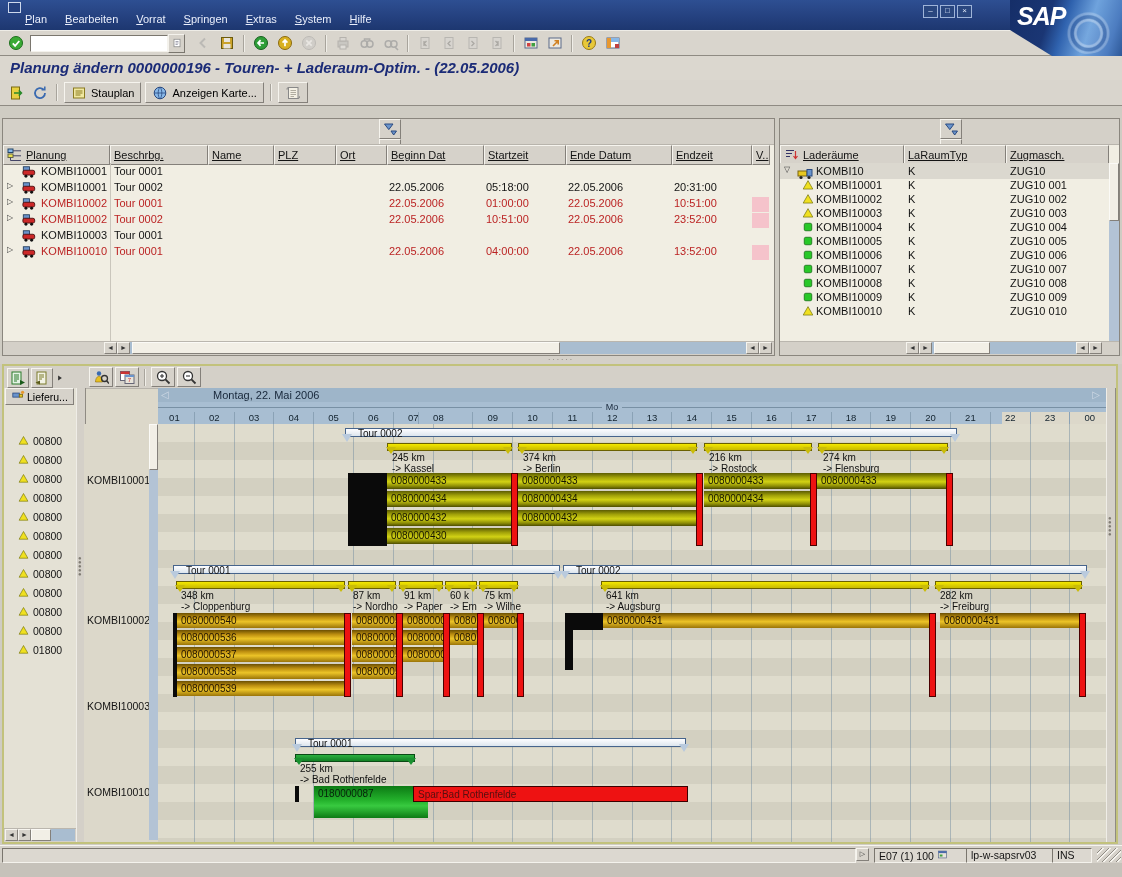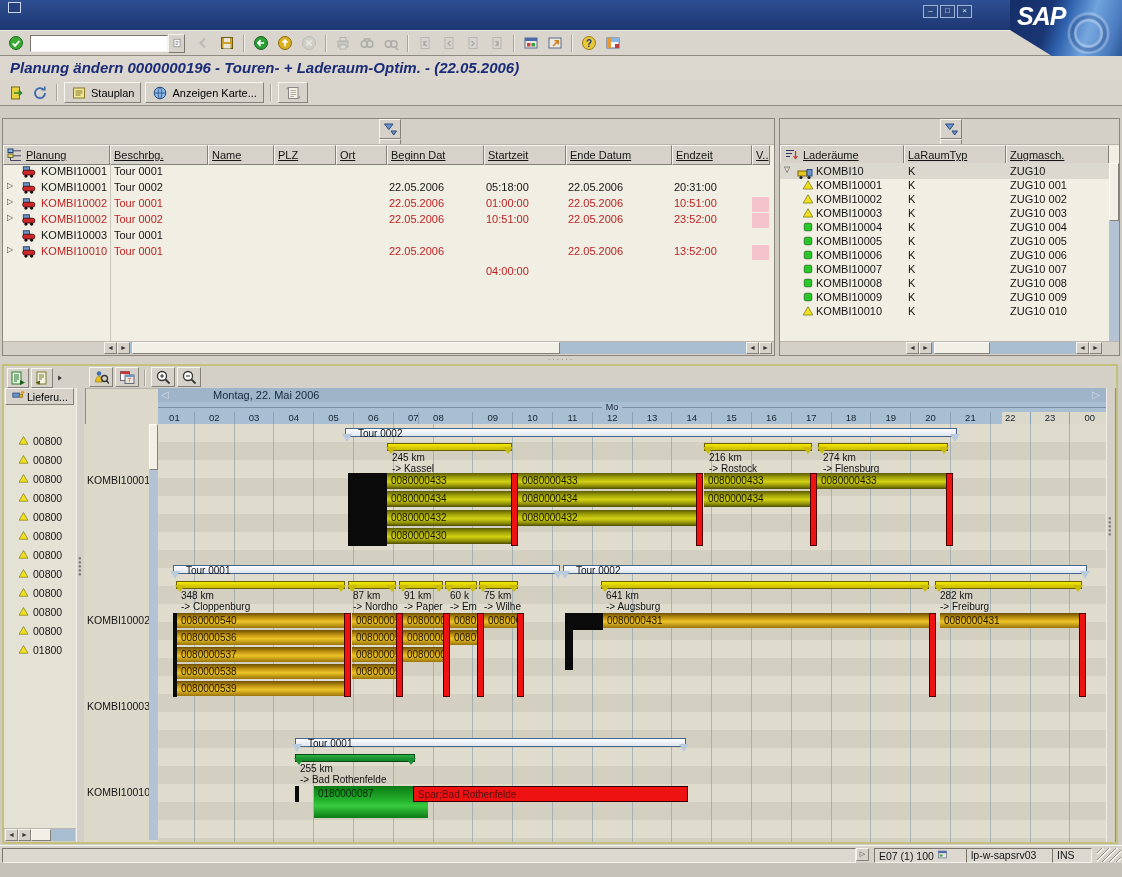--- a/index.html
+++ b/index.html
@@ -132,20 +132,21 @@
         background:repeating-linear-gradient(135deg,#d6d2ca 0 3px,#908c84 3px 4px,#f6f4ee 4px 5px);}
   .bottomstrip{position:absolute;left:0;top:863px;width:1122px;height:14px;background:#c6c2ba;}
 </style>
 </head>
 <body>
 
 <div class="win">
 
   <div class="menubar">
     <div class="winicon"></div>
+    <div class="menus" id="menus"><span class="menu-item">Plan</span><span class="menu-item">Bearbeiten</span><span class="menu-item">Vorrat</span><span class="menu-item">Springen</span><span class="menu-item">Extras</span><span class="menu-item">System</span><span class="menu-item">Hilfe</span></div>
     <div class="winctl" id="winctl"><span>–</span><span>□</span><span>×</span></div>
   </div>
   <div class="sap-logo">
       <b>SAP</b>
     </div>
 
   <div class="stdbar" id="stdbar">
       <button class="fbtn">
         <svg width="16" height="16" viewBox="0 0 16 16">
           <circle cx="8" cy="8" r="6.5" fill="#3aaa35" stroke="#1c6e1c"></circle>
@@ -578,21 +579,21 @@
             <span class="expd" style="left: 4px;">▷</span>
             <span class="rowico" style="left: 19px;"><svg width="14" height="14" viewBox="0 0 16 16">
                 <rect x="1.5" y="2" width="7" height="5" fill="#6a94cc" stroke="#223a5a"></rect>
                 <rect x="1" y="6" width="13.5" height="5.5" rx="2" fill="#cc2828" stroke="#481010"></rect>
                 <circle cx="4.5" cy="12.8" r="1.7" fill="#111"></circle>
                 <circle cx="11" cy="12.8" r="1.7" fill="#111"></circle>
               </svg></span>
             <span style="left: 38px;">KOMBI10010</span>
             <span style="left: 111px;">Tour 0001</span>
             <span style="left: 386px;">22.05.2006</span>
-            <span style="left: 483px; margin-top: 20px;">04:00:00</span>
+            <span style="left: 483px;">04:00:00</span>
             <span style="left: 565px;">22.05.2006</span>
             <span style="left: 671px;">13:52:00</span>
             <span class="flagcell" style="left: 749px;"></span>
           </div>
         </div>
       <div class="hscroll" id="lp-hscroll">
           <span class="sbtn" style="left:101px;">◄</span>
           <span class="sbtn" style="left:114px;">►</span>
           <span class="strack" style="left:127px;width:616px;">
             <span class="sthumb" style="left:2px;width:428px;"></span>
@@ -1032,20 +1033,27 @@
           </div>
           <span class="btri" style="left: 184px; top: 10px;"></span>
           <span class="btri" style="left: 792px; top: 10px;"></span>
           <div class="leg" style="left: 229px; width: 125px; top: 19px; height: 32px;">
             <span class="legbar"></span>
             <span class="ltri" style="left:-1px;"></span>
             <span class="ltri" style="right:-1px;"></span>
             <span class="ldist">245  km</span>
             <span class="ldest">-&gt; Kassel</span>
           </div>
+          <div class="leg" style="left: 360px; width: 179px; top: 19px; height: 32px;">
+            <span class="legbar"></span>
+            <span class="ltri" style="left:-1px;"></span>
+            <span class="ltri" style="right:-1px;"></span>
+            <span class="ldist">374  km</span>
+            <span class="ldest">-&gt; Berlin</span>
+          </div>
           <div class="leg" style="left: 546px; width: 108px; top: 19px; height: 32px;">
             <span class="legbar"></span>
             <span class="ltri" style="left:-1px;"></span>
             <span class="ltri" style="right:-1px;"></span>
             <span class="ldist">216  km</span>
             <span class="ldest">-&gt; Rostock</span>
           </div>
           <div class="leg" style="left: 660px; width: 130px; top: 19px; height: 32px;">
             <span class="legbar"></span>
             <span class="ltri" style="left:-1px;"></span>

